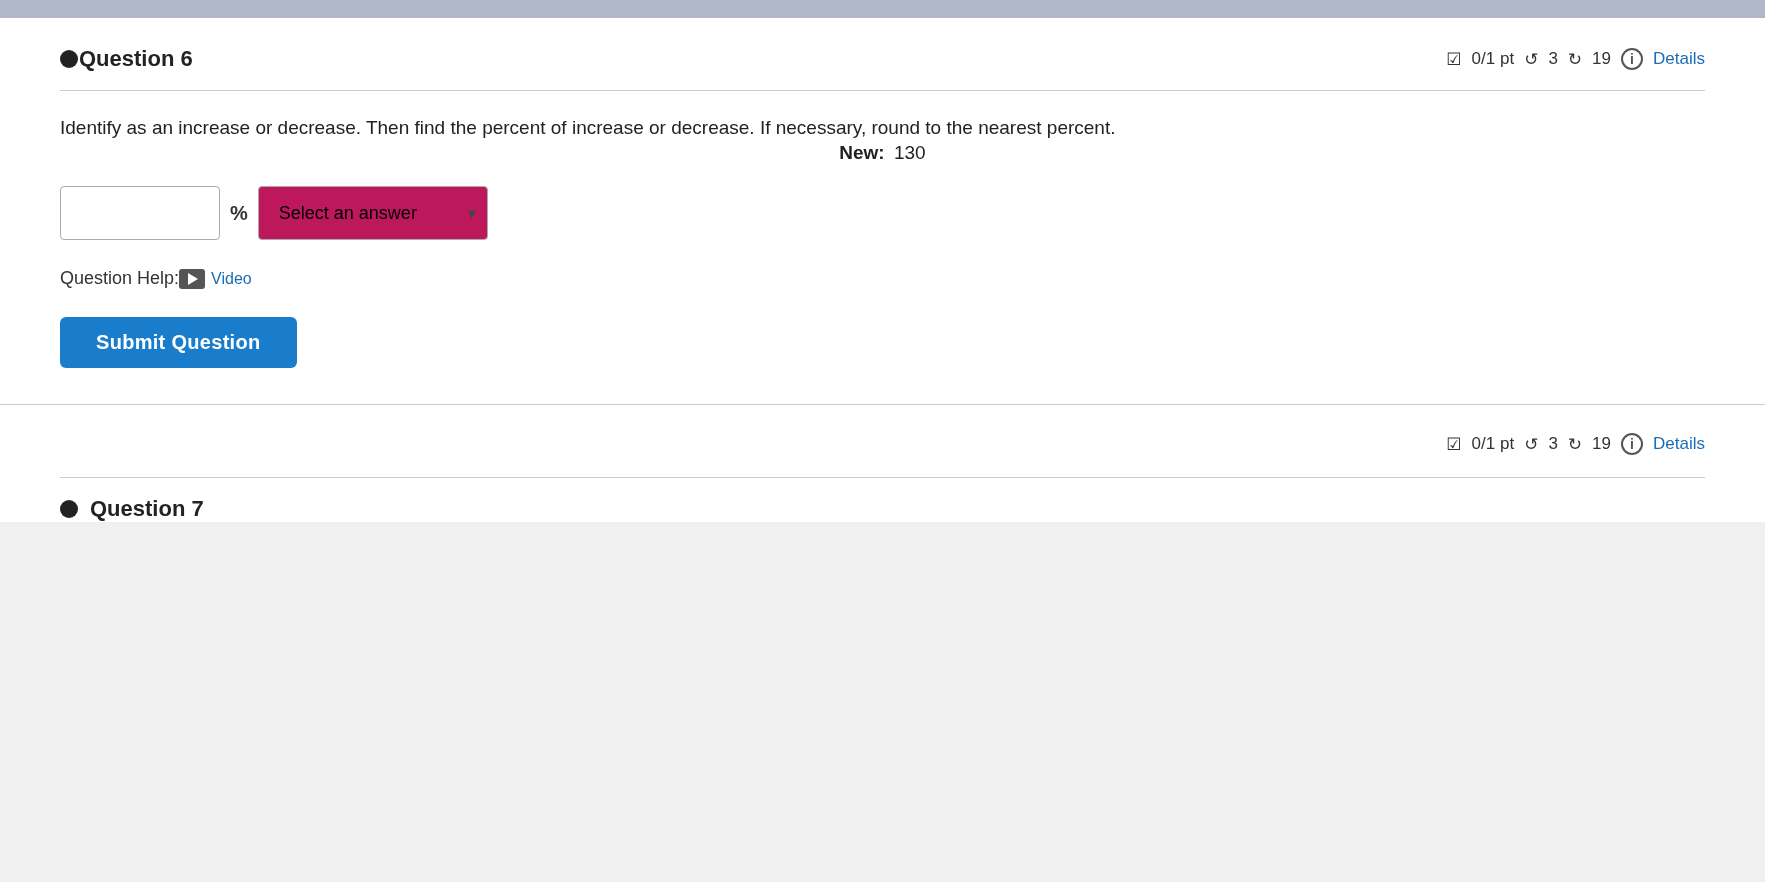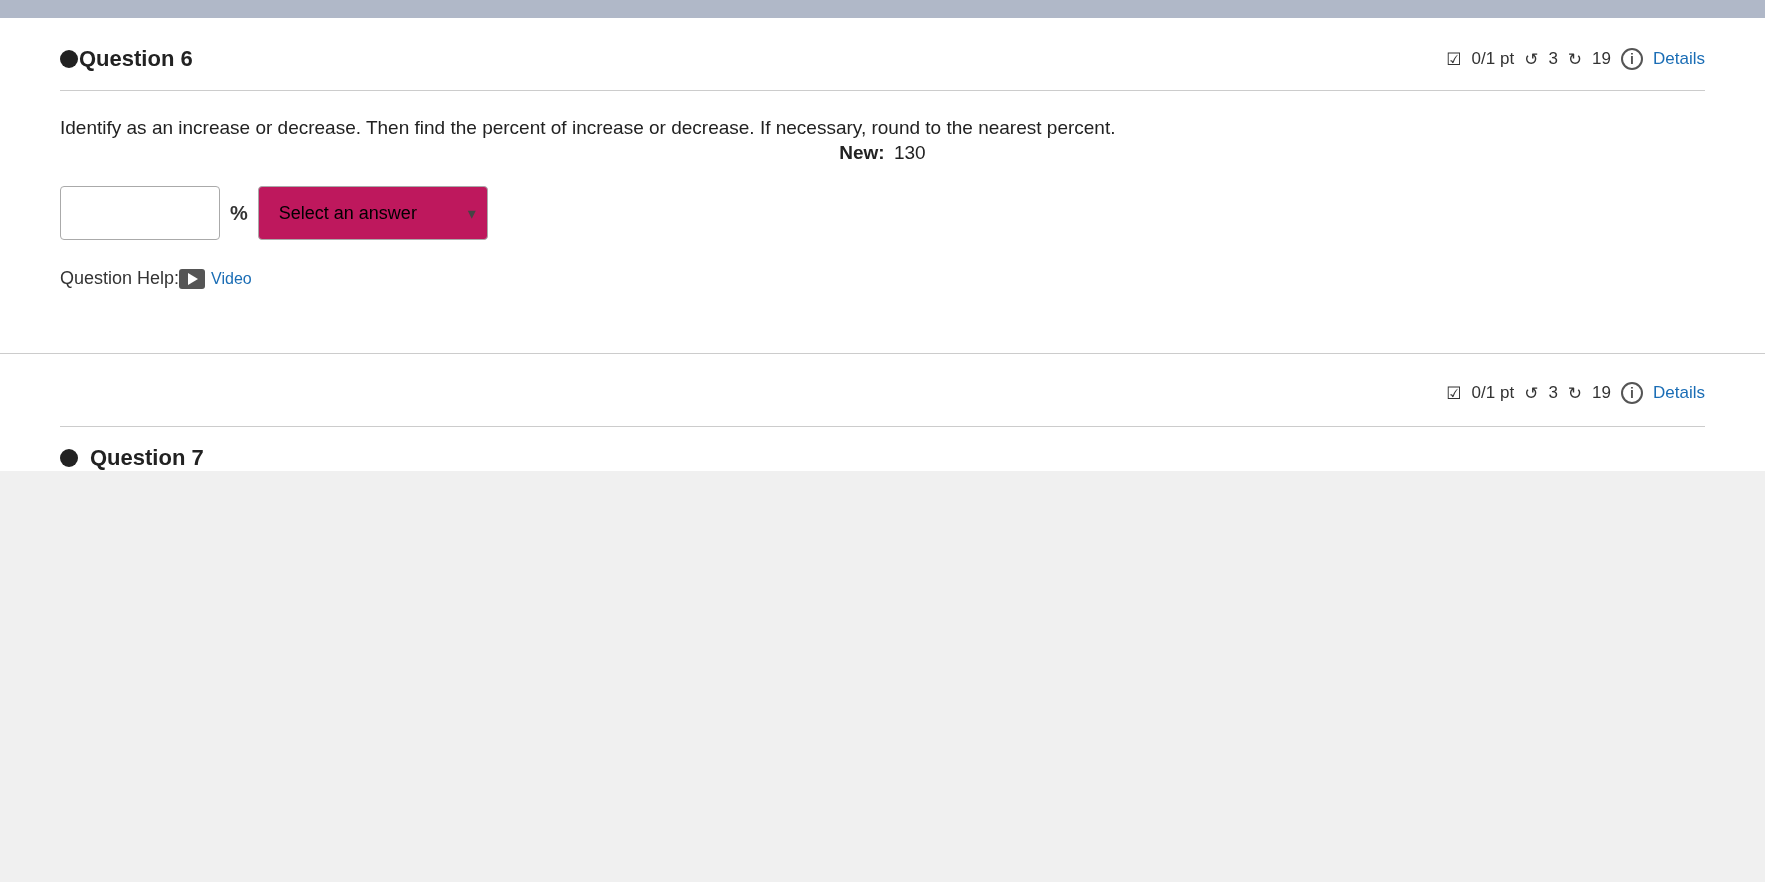--- a/index.html
+++ b/index.html
@@ -295,20 +295,21 @@
       <span>Question Help:</span>
       <a href="#" class="video-link">
         <span class="video-icon">
           <span class="video-play-triangle"></span>
         </span>
         <span>Video</span>
       </a>
     </div>
 
     
+    <button class="submit-button">Submit Question</button>
 
   </div>
 
   <div class="question7-block">
 
     <div class="question7-header">
       <div></div>
       <div class="question7-meta">
         <span class="checkbox-icon">☑</span>
         <span>0/1 pt</span>

